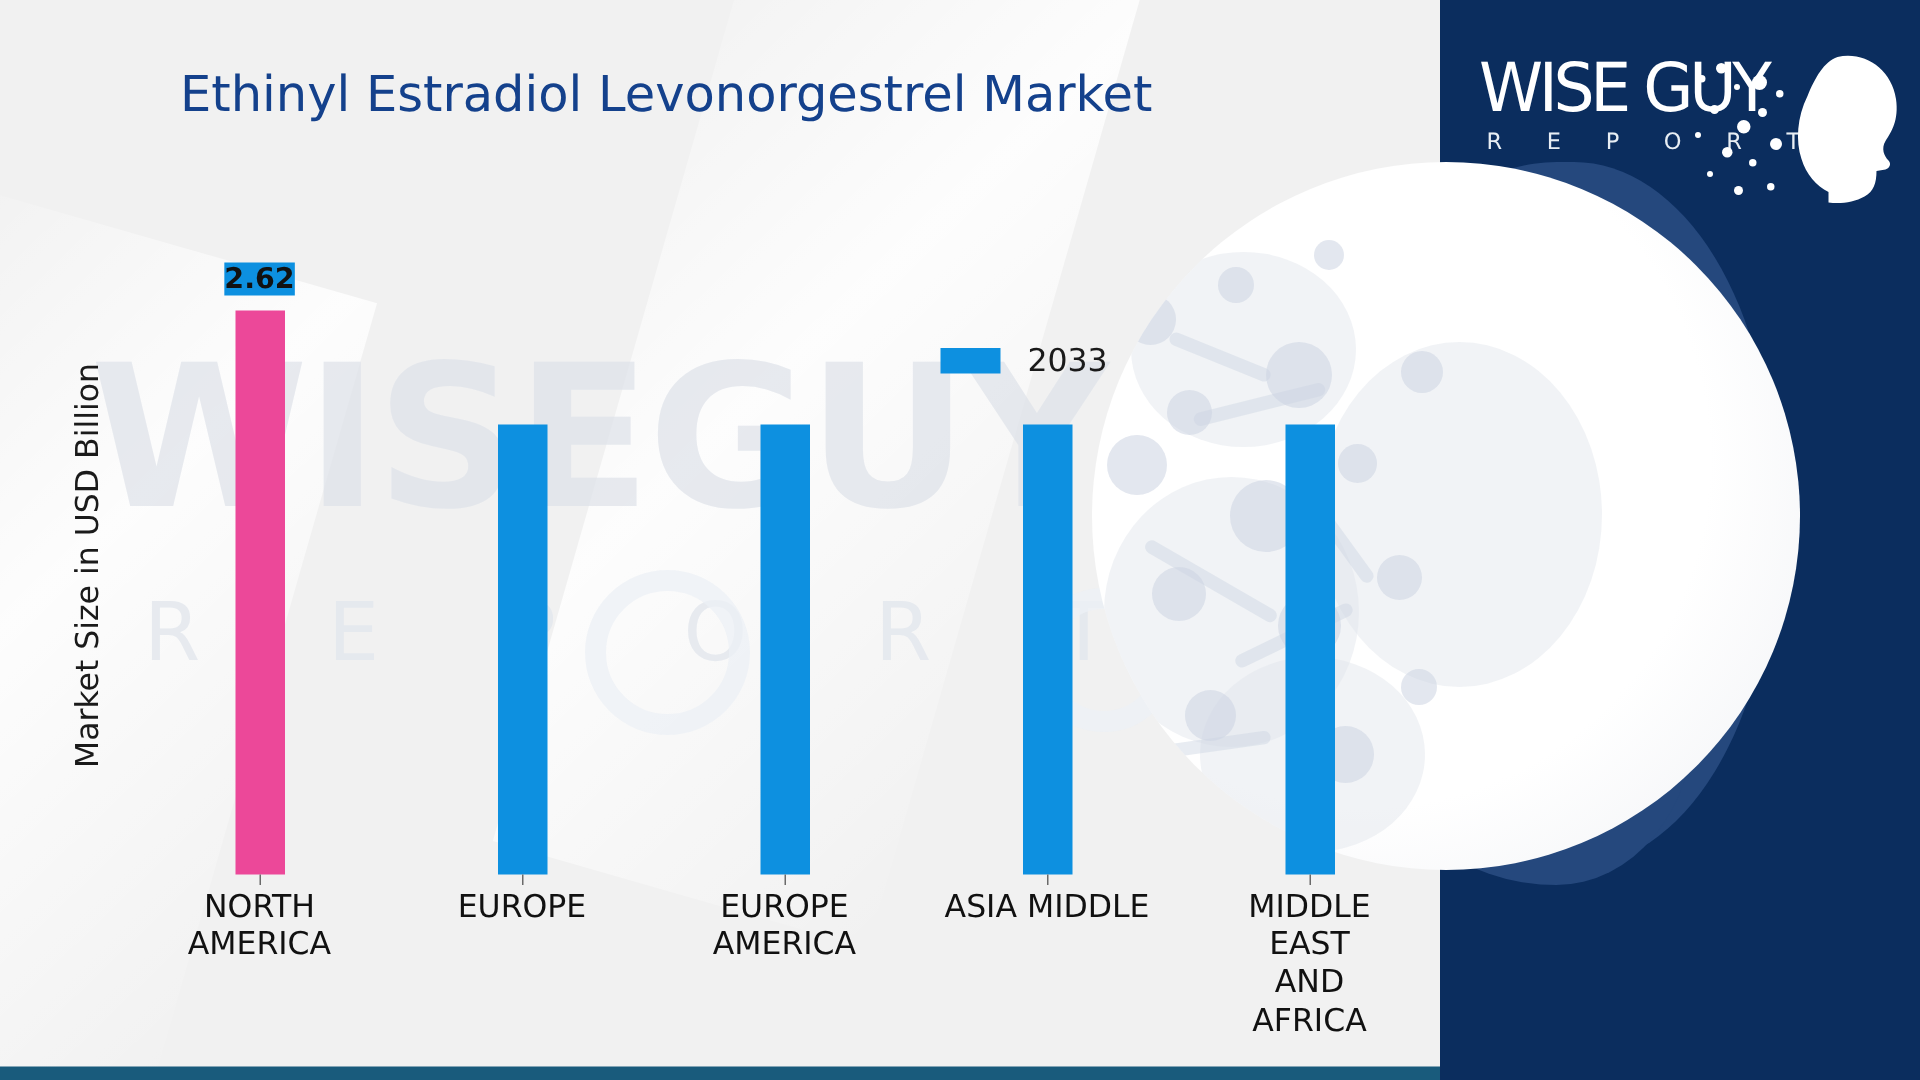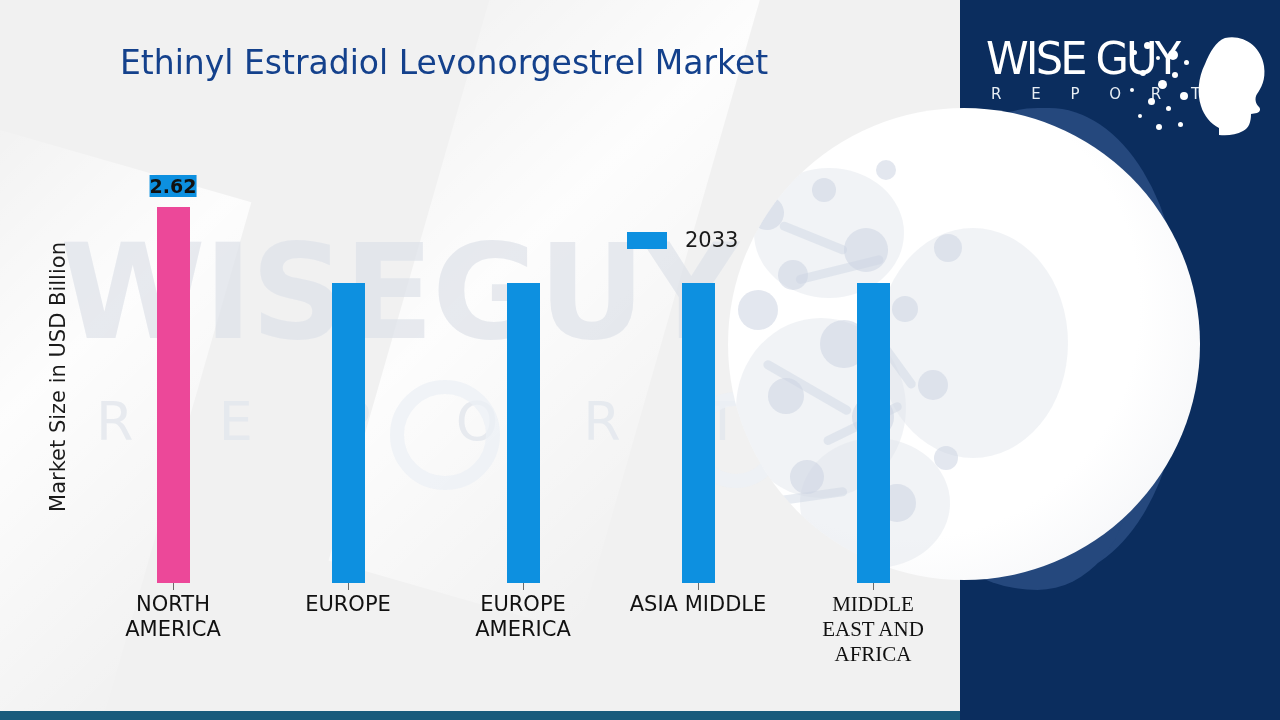--- a/index.html
+++ b/index.html
@@ -405,17 +405,17 @@
         <span class="tick"></span>
       </div>
       <span class="cat-label">ASIA MIDDLE</span>
     </div>
 
     <div class="bar-group" style="left:833px; width:80px;">
       <div class="bar" style="height: 300px; background: rgb(13, 144, 224);">
         <span class="bar-value"></span>
         <span class="tick"></span>
       </div>
-      <span class="cat-label" style="width:104px;font-family:Liberation Serif, serif;">MIDDLE EAST AND AFRICA</span>
+      <span class="cat-label" style="width:104px;">MIDDLE EAST AND AFRICA</span>
     </div>
 
   </div>
 </div>
 
 </body></html>

